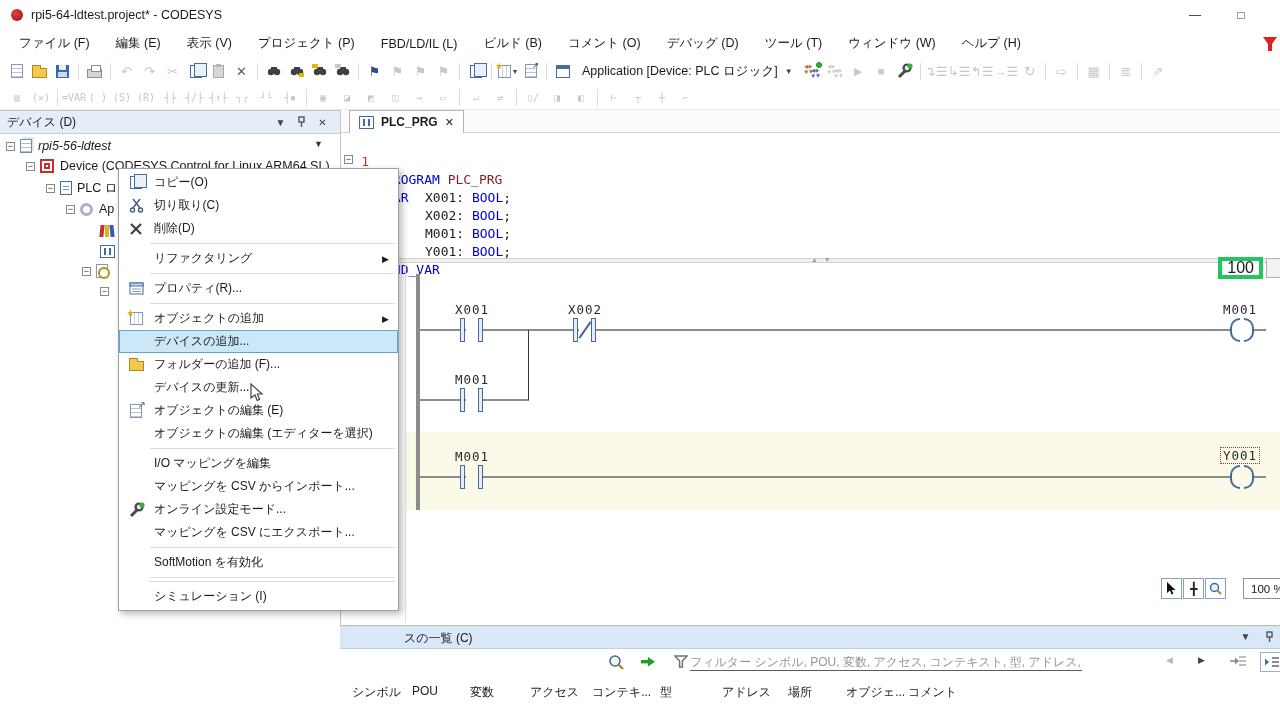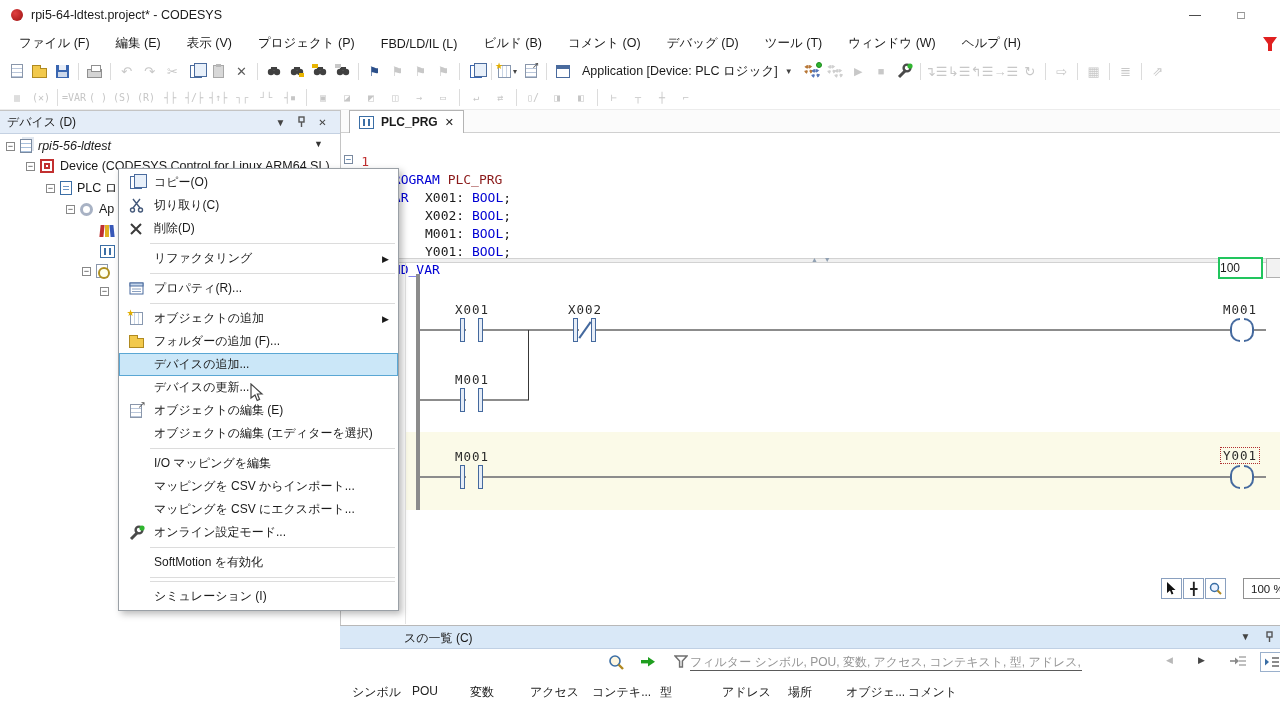--- a/index.html
+++ b/index.html
@@ -91,22 +91,22 @@
 .cline{position:absolute;left:0;right:0;height:18px;line-height:18px;white-space:pre}
 .lnum{position:absolute;left:0;width:28px;text-align:right;color:#4f7cb4}
 .lnum.first{color:#c03030}
 .ctext{position:absolute;left:44px}
 .ind{padding-left:40px}
 .kw{color:#0000d4}
 .pou{color:#8b1a1a}
 .fold{position:absolute;left:3px;top:22px;width:9px;height:9px;border:1px solid #7a8aa0;font-size:9px;line-height:7px;text-align:center;color:#3b6ea5;background:#fff}
 .split{position:absolute;left:341px;top:258px;right:0;height:5px;background:#f0f0f0;border-top:1px solid #d2d2d2;border-bottom:1px solid #d2d2d2}
 .grip{position:absolute;left:470px;top:-3px;font-size:7px;color:#90a0b2;letter-spacing:2px}
-.zbox{position:absolute;left:1218px;top:257px;width:45px;height:22px;border:2px solid #22c55e;background:#fff;
-  font-size:12px;display:flex;align-items:center;justify-content:flex-start;padding-right:5px}
+.zbox{position:absolute;left:1218px;top:257px;width:45px;height:22px;border:4px solid #22c55e;background:#fff;
+  font-size:16px;display:flex;align-items:center;justify-content:flex-end;padding-right:5px}
 .zico{position:absolute;left:1266px;top:258px;width:22px;height:20px;border:1px solid #b0b0b0;background:#f2f2f2}
 
 .mono{font-family:"DejaVu Sans Mono",monospace;font-size:12.5px;color:#2a2a2a;letter-spacing:1px}
 .net2bg{position:absolute;left:406px;top:432px;width:874px;height:78px;background:#fbfae8}
 .netline{position:absolute;left:405px;top:263px;width:1px;height:361px;background:#e4e4e4}
 .rail{position:absolute;left:416px;top:274px;width:4px;height:236px;background:#8c8c8c}
 .wire{position:absolute;height:2px;background:#8c8c8c}
 .vbranch{position:absolute;width:1px;background:#383838}
 .lad-label{position:absolute;width:64px;text-align:center}
 .cbar{position:absolute;width:5px;height:24px;background:#e6edf7;border:1px solid #44699e}
@@ -570,29 +570,29 @@
     <div class="cm-sep"></div>
     <div class="cm-item">
       <span class="cm-ico">
           <span class="i-grid" style="position:relative">
             <span class="star">★</span>
           </span>
         </span>
       <span class="cm-label">オブジェクトの追加</span>
       <span class="cm-arrow">▶</span>
     </div>
+    <div class="cm-item hl">
+      <span class="cm-ico"></span>
+      <span class="cm-label">デバイスの追加...</span>
+    </div>
     <div class="cm-item">
       <span class="cm-ico">
           <span class="i-folder"></span>
         </span>
       <span class="cm-label">フォルダーの追加 (F)...</span>
-    </div>
-    <div class="cm-item hl">
-      <span class="cm-ico"></span>
-      <span class="cm-label">デバイスの追加...</span>
     </div>
     <div class="cm-item">
       <span class="cm-ico"></span>
       <span class="cm-label">デバイスの更新...</span>
     </div>
     <div class="cm-item">
       <span class="cm-ico">
           <span class="i-doc" style="position:relative">
             <span style="position:absolute;right:-5px;top:-6px;color:#555;font-size:10px">↗</span>
           </span>
@@ -604,35 +604,35 @@
       <span class="cm-label">オブジェクトの編集 (エディターを選択)</span>
     </div>
     <div class="cm-sep"></div>
     <div class="cm-item">
       <span class="cm-ico"></span>
       <span class="cm-label">I/O マッピングを編集</span>
     </div>
     <div class="cm-item">
       <span class="cm-ico"></span>
       <span class="cm-label">マッピングを CSV からインポート...</span>
-    </div>
-    <div class="cm-item">
-      <span class="cm-ico"></span>
-      <span class="cm-label">マッピングを CSV にエクスポート...</span>
     </div>
     <div class="cm-item">
       <span class="cm-ico">
           <svg width="17" height="16">
             <path d="M3 14 L10 7" stroke="#4a4a4a" stroke-width="3"></path>
             <circle cx="11" cy="5" r="3.4" fill="none" stroke="#4a4a4a" stroke-width="2.4"></circle>
             <circle cx="14" cy="3" r="2.6" fill="#2fb52f"></circle>
           </svg>
         </span>
       <span class="cm-label">オンライン設定モード...</span>
     </div>
+    <div class="cm-item">
+      <span class="cm-ico"></span>
+      <span class="cm-label">マッピングを CSV にエクスポート...</span>
+    </div>
     <div class="cm-sep"></div>
     <div class="cm-item">
       <span class="cm-ico"></span>
       <span class="cm-label">SoftMotion を有効化</span>
     </div>
     <div class="cm-sep"></div>
     <div class="cm-sep"></div>
     <div class="cm-item">
       <span class="cm-ico"></span>
       <span class="cm-label">シミュレーション (I)</span>

